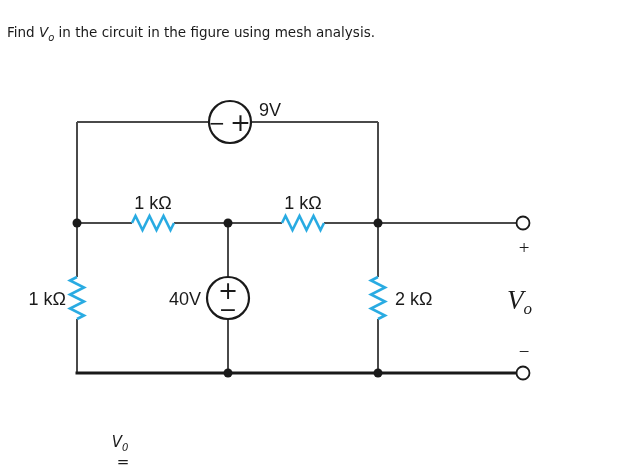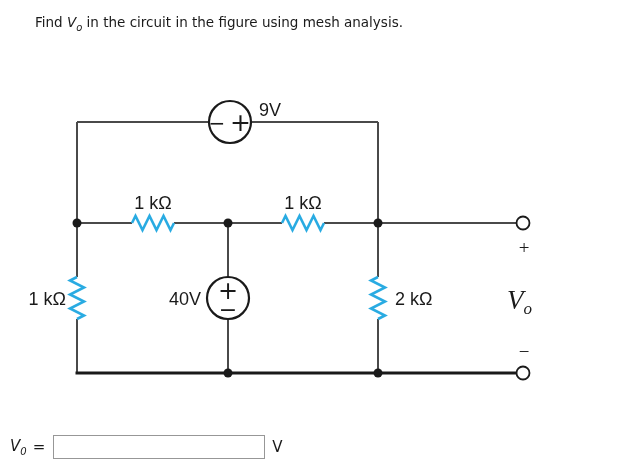--- a/index.html
+++ b/index.html
@@ -5,25 +5,24 @@
   html, body { margin: 0; padding: 0; }
   body {
     width: 624px; height: 469px;
     background: #ffffff;
     position: relative;
     font-family: "Liberation Sans", sans-serif;
     color: var(--text, #1a1a1a);
     overflow: hidden;
   }
   .title {
-    position: absolute; left: 7px; top: 14px;
+    position: absolute; left: 7px; top: 24px;
     font-family: "DejaVu Sans", sans-serif;
     font-size: 13.5px; color: var(--text, #1a1a1a);
     white-space: pre;
-    margin-left: 28px;
   }
   .title i { font-style: italic; }
   .title sub, .ans-label sub { font-size: 10px; }
   svg.circuit { position: absolute; left: 0; top: 0; }
 
   .wire { stroke: var(--wire, #4a4a4a); stroke-width: 2; fill: none; }
   .wire-dark { stroke: var(--wire_dark, #1a1a1a); stroke-width: 3; fill: none; }
   .resistor { stroke: var(--resistor, #29ABE2); stroke-width: 2.6; fill: none; stroke-linejoin: miter; }
   .comp-circle { fill: #ffffff; stroke: var(--wire_dark, #1a1a1a); stroke-width: 2.2; }
   .dot { fill: var(--wire_dark, #1a1a1a); }
@@ -32,21 +31,21 @@
   text.clabel { font-family: "Liberation Sans", sans-serif; font-size: 18px; fill: var(--text, #1a1a1a); }
   text.sym { font-family: "DejaVu Sans", sans-serif; fill: var(--text, #1a1a1a);
              text-anchor: middle; dominant-baseline: central; }
   text.ssym { font-family: "Liberation Serif", serif; font-size: 19px; fill: var(--text, #1a1a1a);
               text-anchor: middle; dominant-baseline: central; }
   text.vo { font-family: "Liberation Serif", serif; font-style: italic; fill: var(--text, #1a1a1a); }
 
   .answer-row {
     position: absolute; left: 10px; top: 433px;
     display: flex; align-items: center; height: 28px;
-    font-family: "DejaVu Sans", sans-serif; font-size: 15px;
+    font-family: "DejaVu Sans", sans-serif; font-size: 15px; flex-direction: column;
   }
   .ans-label { font-style: italic; }
   .ans-eq { margin-left: 6px; font-style: normal; }
   .ans-input {
     margin-left: 8px;
     width: 202px; height: 20px;
     border: 1px solid #979797;
     background: #ffffff;
     font-family: "DejaVu Sans", sans-serif; font-size: 14px;
     padding: 1px 4px;

